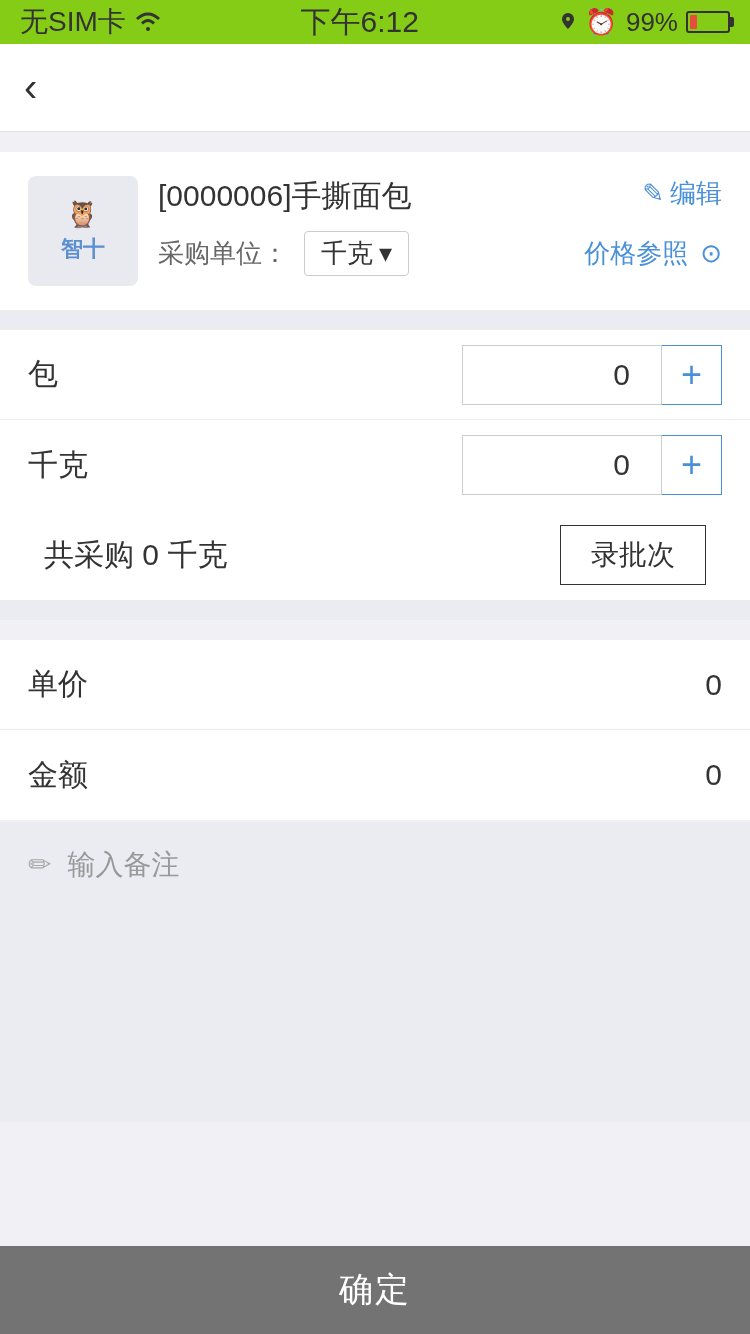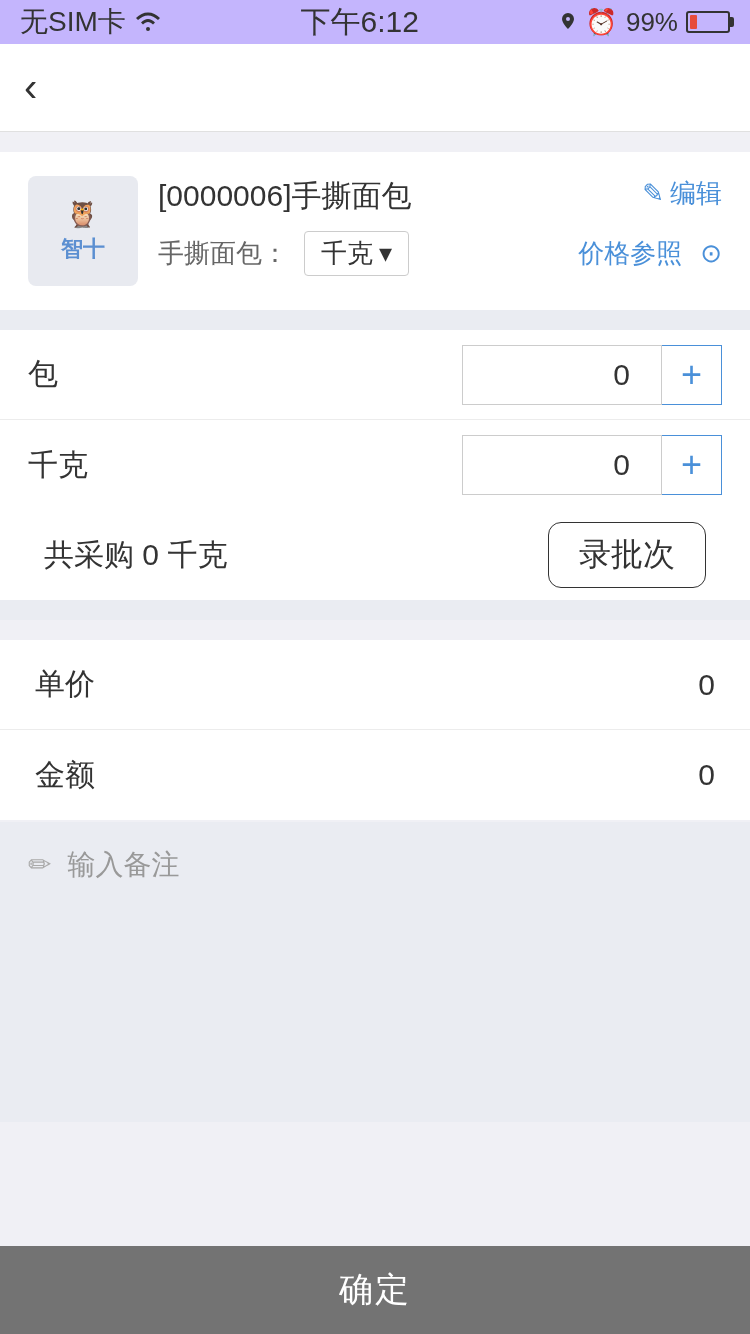--- a/index.html
+++ b/index.html
@@ -9,21 +9,21 @@
       min-height: 1334px;
       font-family: -apple-system, "PingFang SC", "Helvetica Neue", sans-serif;
       background: #f0f0f5;
       font-size: 32px;
       color: #333;
     }
 
     
     .status-bar {
       height: 44px;
-      background: #c4b5fd;
+      background: #84cc16;
       display: flex;
       align-items: center;
       justify-content: space-between;
       padding: 0 20px;
       font-size: 28px;
       font-weight: 500;
     }
     .status-left { display: flex; align-items: center; gap: 8px; }
     .status-center { font-size: 30px; font-weight: 400; }
     .status-right { display: flex; align-items: center; gap: 8px; font-size: 26px; }
@@ -122,21 +122,21 @@
       background: #fff;
       display: flex;
       align-items: center;
       gap: 6px;
     }
     .price-ref {
       color: #4a90d9;
       font-size: 26px;
       display: flex;
       align-items: center;
-      gap: 18px;
+      gap: 12px;
       margin-left: auto;
     }
     .edit-btn {
       position: absolute;
       right: 28px;
       top: 24px;
       color: #4a90d9;
       font-size: 26px;
       display: flex;
       align-items: center;
@@ -216,37 +216,37 @@
       padding: 0 44px;
       height: 90px;
     }
     .summary-label {
       font-size: 30px;
       color: #333;
     }
     .batch-btn {
       margin-left: auto;
       border: 1px solid #333;
-      border-radius: 13px;
+      border-radius: 0;
       padding: 10px 30px;
-      font-size: 32px;
+      font-size: 28px;
       color: #333;
       background: #fff;
       cursor: pointer;
     }
 
     
     .info-section {
       background: #fff;
       margin-top: 20px;
     }
     .info-row {
       display: flex;
       align-items: center;
-      padding: 0 35px;
+      padding: 0 28px;
       height: 90px;
       border-bottom: 1px solid #ececec;
     }
     .info-row:last-child {
       border-bottom: none;
     }
     .info-label {
       font-size: 30px;
       color: #333;
     }
@@ -334,21 +334,21 @@
 
 <div class="product-card-wrapper">
   <div class="product-card">
     <div class="product-thumb">
       <span>🦉</span>
       <span style="font-size:22px;color:#5b8fd1;margin-top:4px;">智十</span>
     </div>
     <div class="product-info">
       <div class="product-name">[0000006]手撕面包</div>
       <div class="product-meta">
-        <span class="meta-label">手撕面包：</span>
+        <span class="meta-label">采购单位：</span>
         <div class="unit-select">
           <span>千克</span>
           <span>▾</span>
         </div>
         <div class="price-ref">
           <span>价格参照</span>
           <span>⊙</span>
         </div>
       </div>
     </div>

